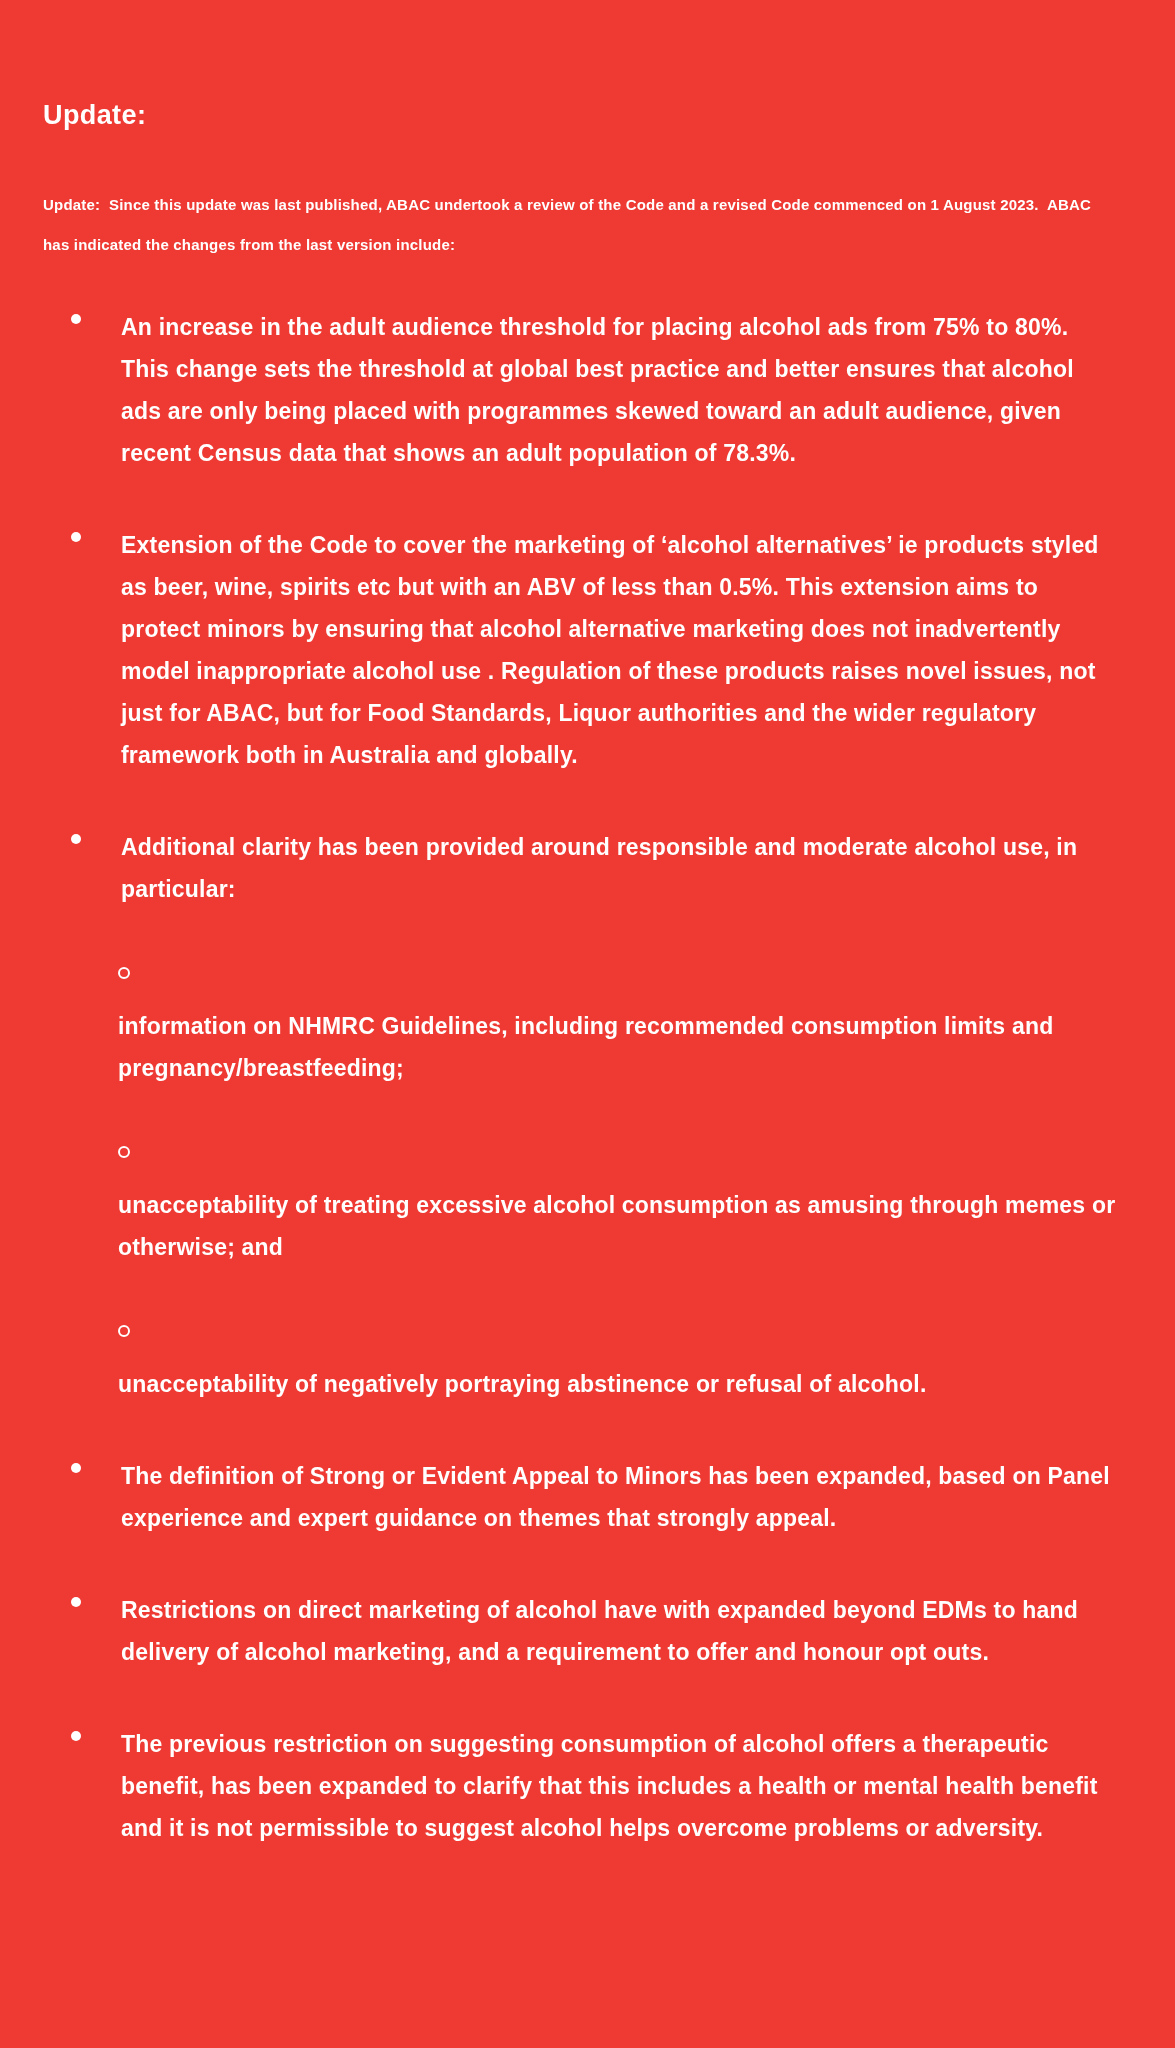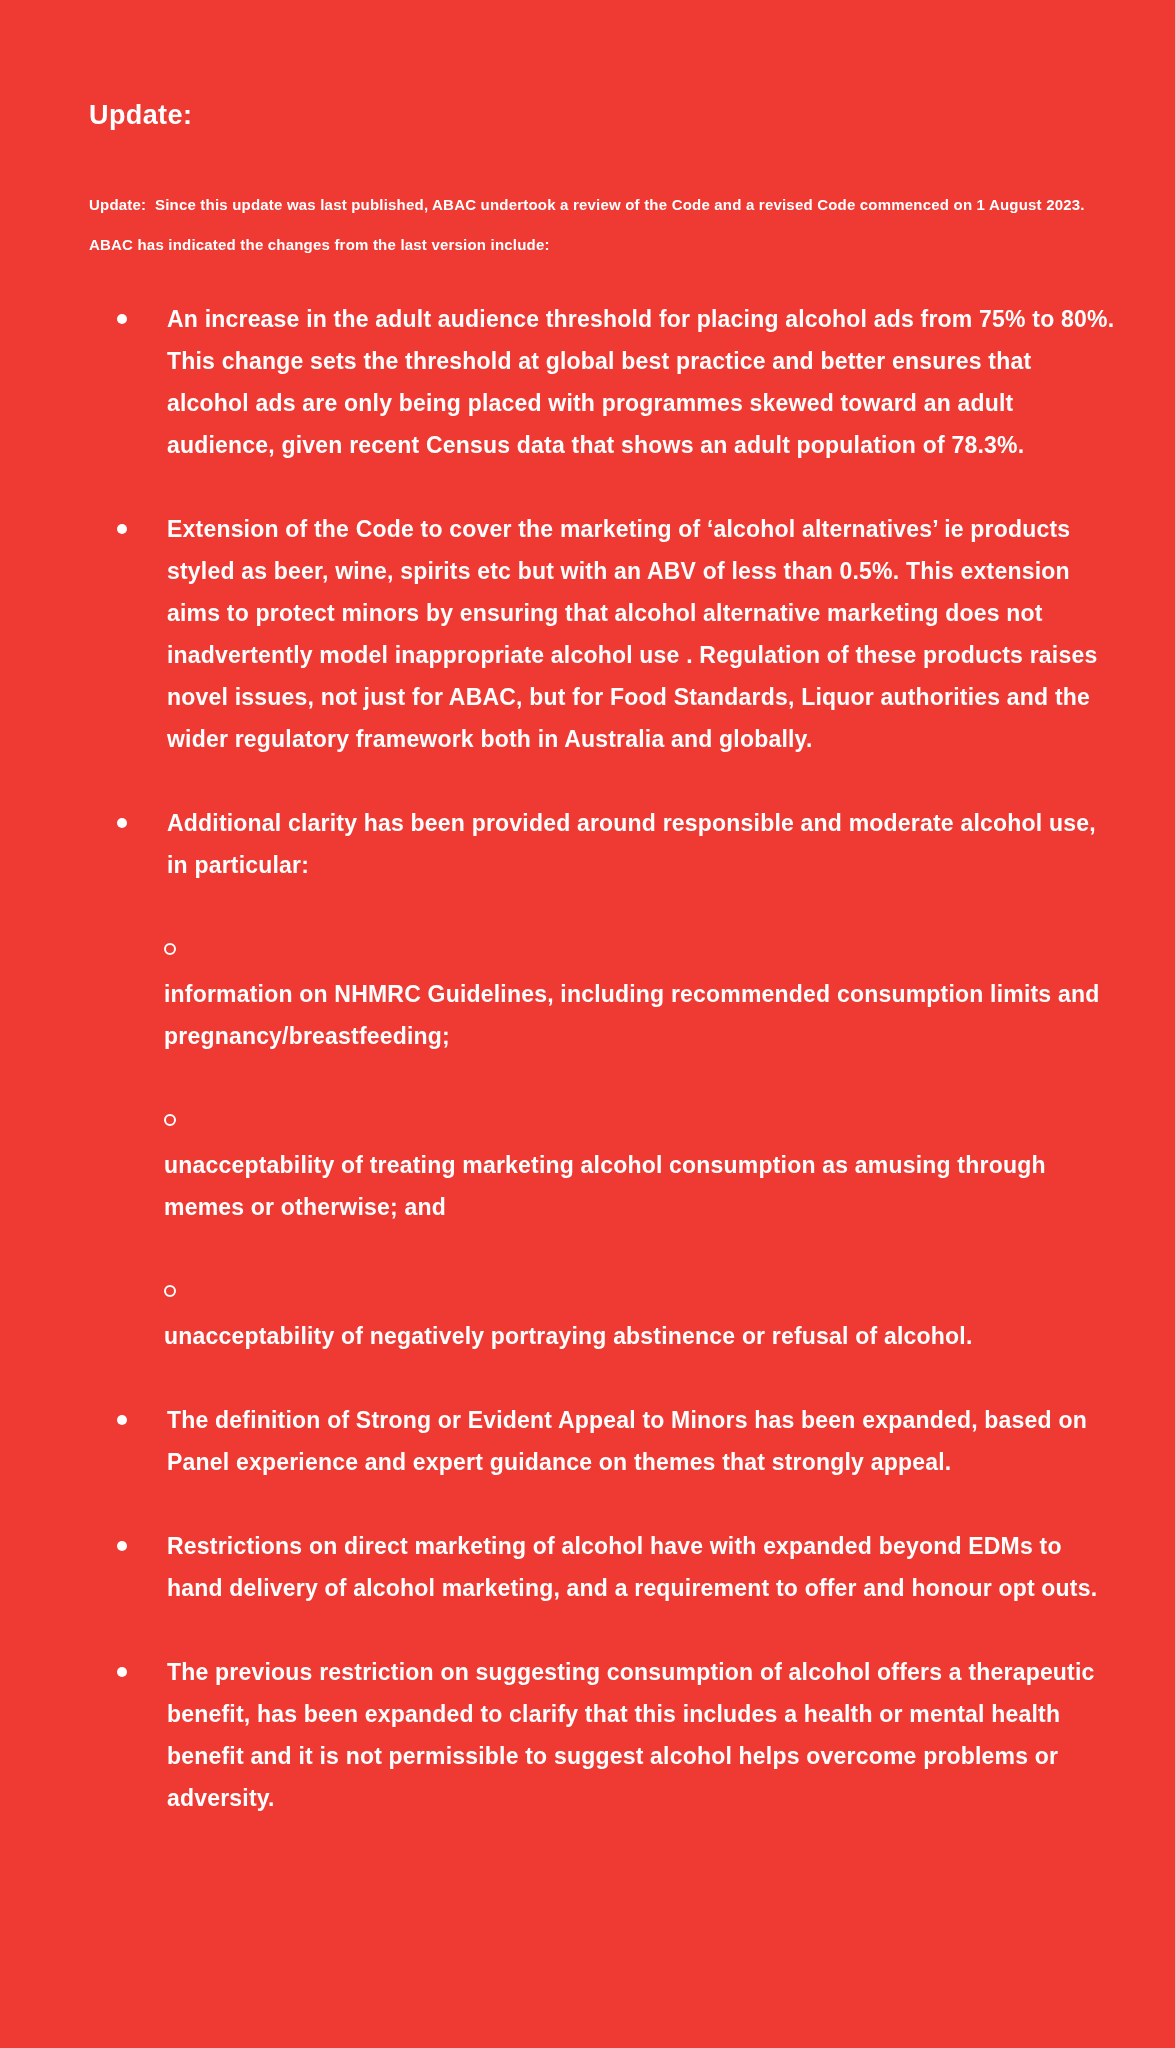--- a/index.html
+++ b/index.html
@@ -11,21 +11,21 @@
     height: 2048px;
     background: #EE3A33;
     font-family: "Liberation Sans", sans-serif;
     color: #FFFFFF;
     overflow: hidden;
   }
   .page {
     box-sizing: border-box;
     width: 1175px;
     height: 2048px;
-    padding: 98px 58px 0 89px;
+    padding: 98px 58px 0 43px;
   }
   .heading {
     font-size: 27px;
     line-height: 34px;
     font-weight: 800;
     letter-spacing: 0.4px;
     margin: 0;
   }
   .intro {
     font-size: 15px;
@@ -75,20 +75,21 @@
     width: 12px;
     height: 12px;
     margin-top: 15px;
     border-radius: 50%;
     border: 2.5px solid #FFFFFF;
     background: transparent;
   }
   .txt {
     flex: 1 1 auto;
     white-space: pre-wrap;
+    margin-top: 8px;
   }
 </style>
 </head>
 <body>
 
 <div class="page">
 
   <h1 class="heading">Update:</h1>
 
   <p class="intro">Update:  Since this update was last published, ABAC undertook a review of the Code and a revised Code commenced on 1 August 2023.  ABAC has indicated the changes from the last version include:</p>
@@ -120,21 +121,21 @@
       <span class="marker-box">
           <span class="circle"></span>
         </span>
       <span class="txt">information on NHMRC Guidelines, including recommended consumption limits and pregnancy/breastfeeding;</span>
     </li>
 
     <li class="l2">
       <span class="marker-box">
           <span class="circle"></span>
         </span>
-      <span class="txt">unacceptability of treating marketing alcohol consumption as amusing through memes or otherwise; and</span>
+      <span class="txt">unacceptability of treating excessive alcohol consumption as amusing through memes or otherwise; and</span>
     </li>
 
     <li class="l2">
       <span class="marker-box">
           <span class="circle"></span>
         </span>
       <span class="txt">unacceptability of negatively portraying abstinence or refusal of alcohol.</span>
     </li>
 
     <li class="l1">

